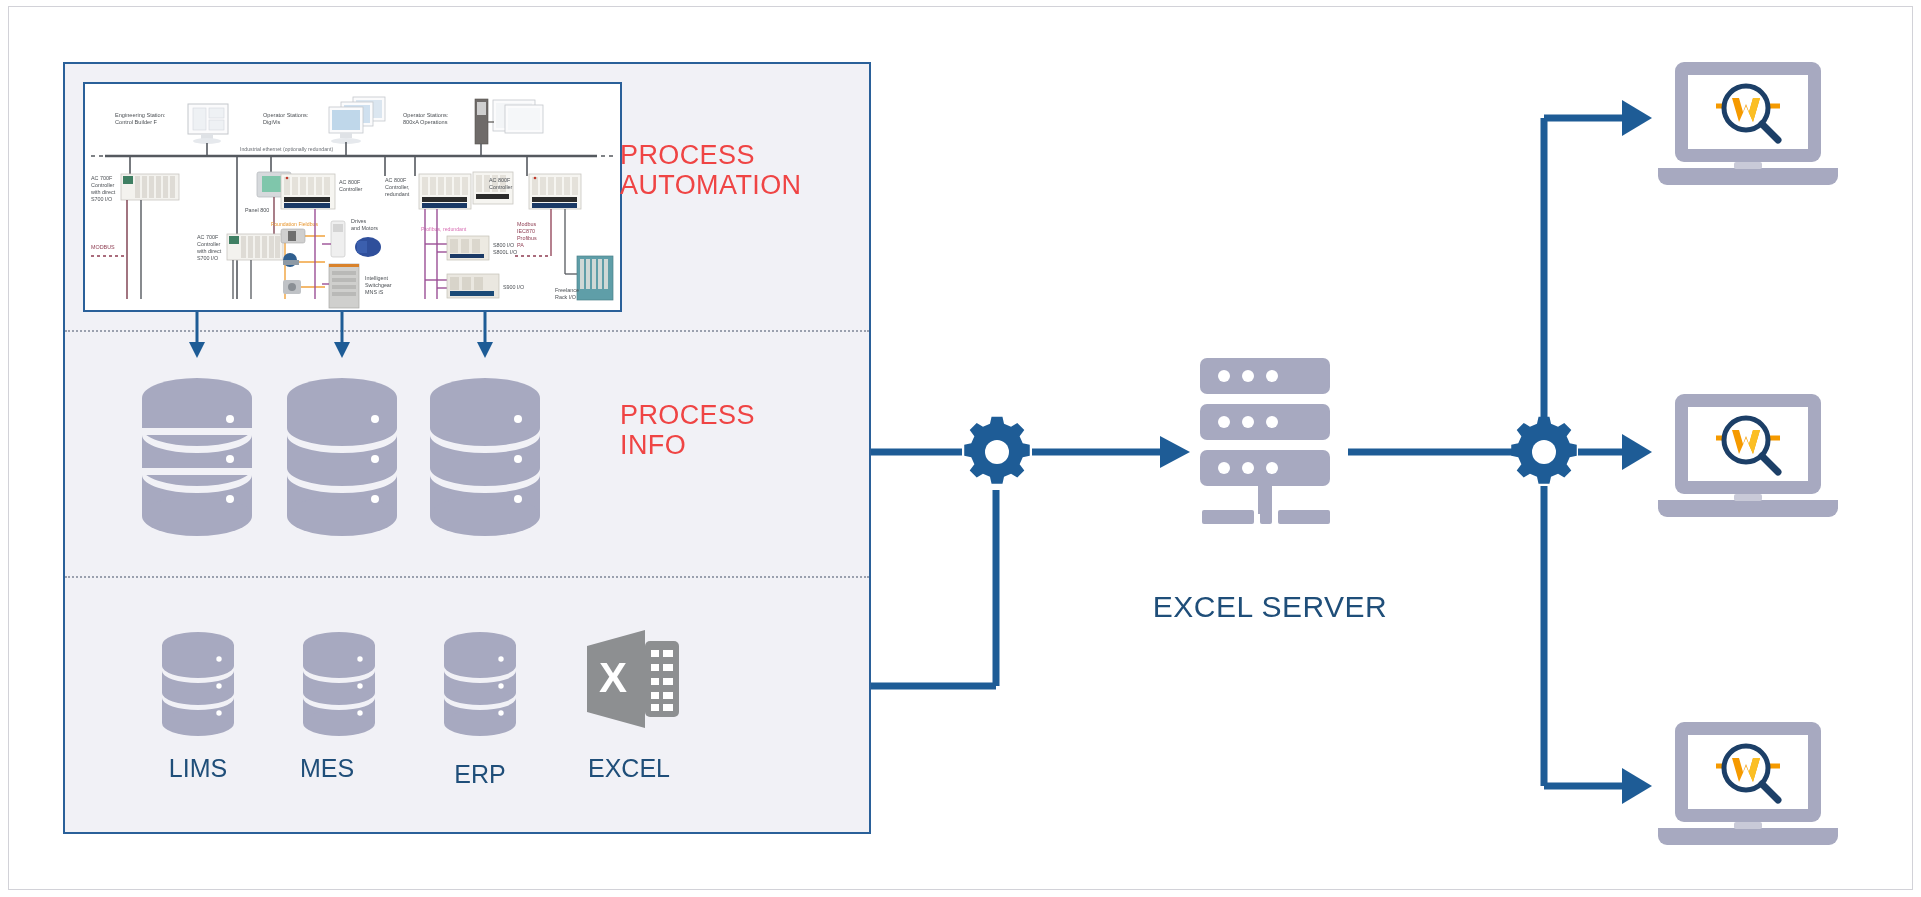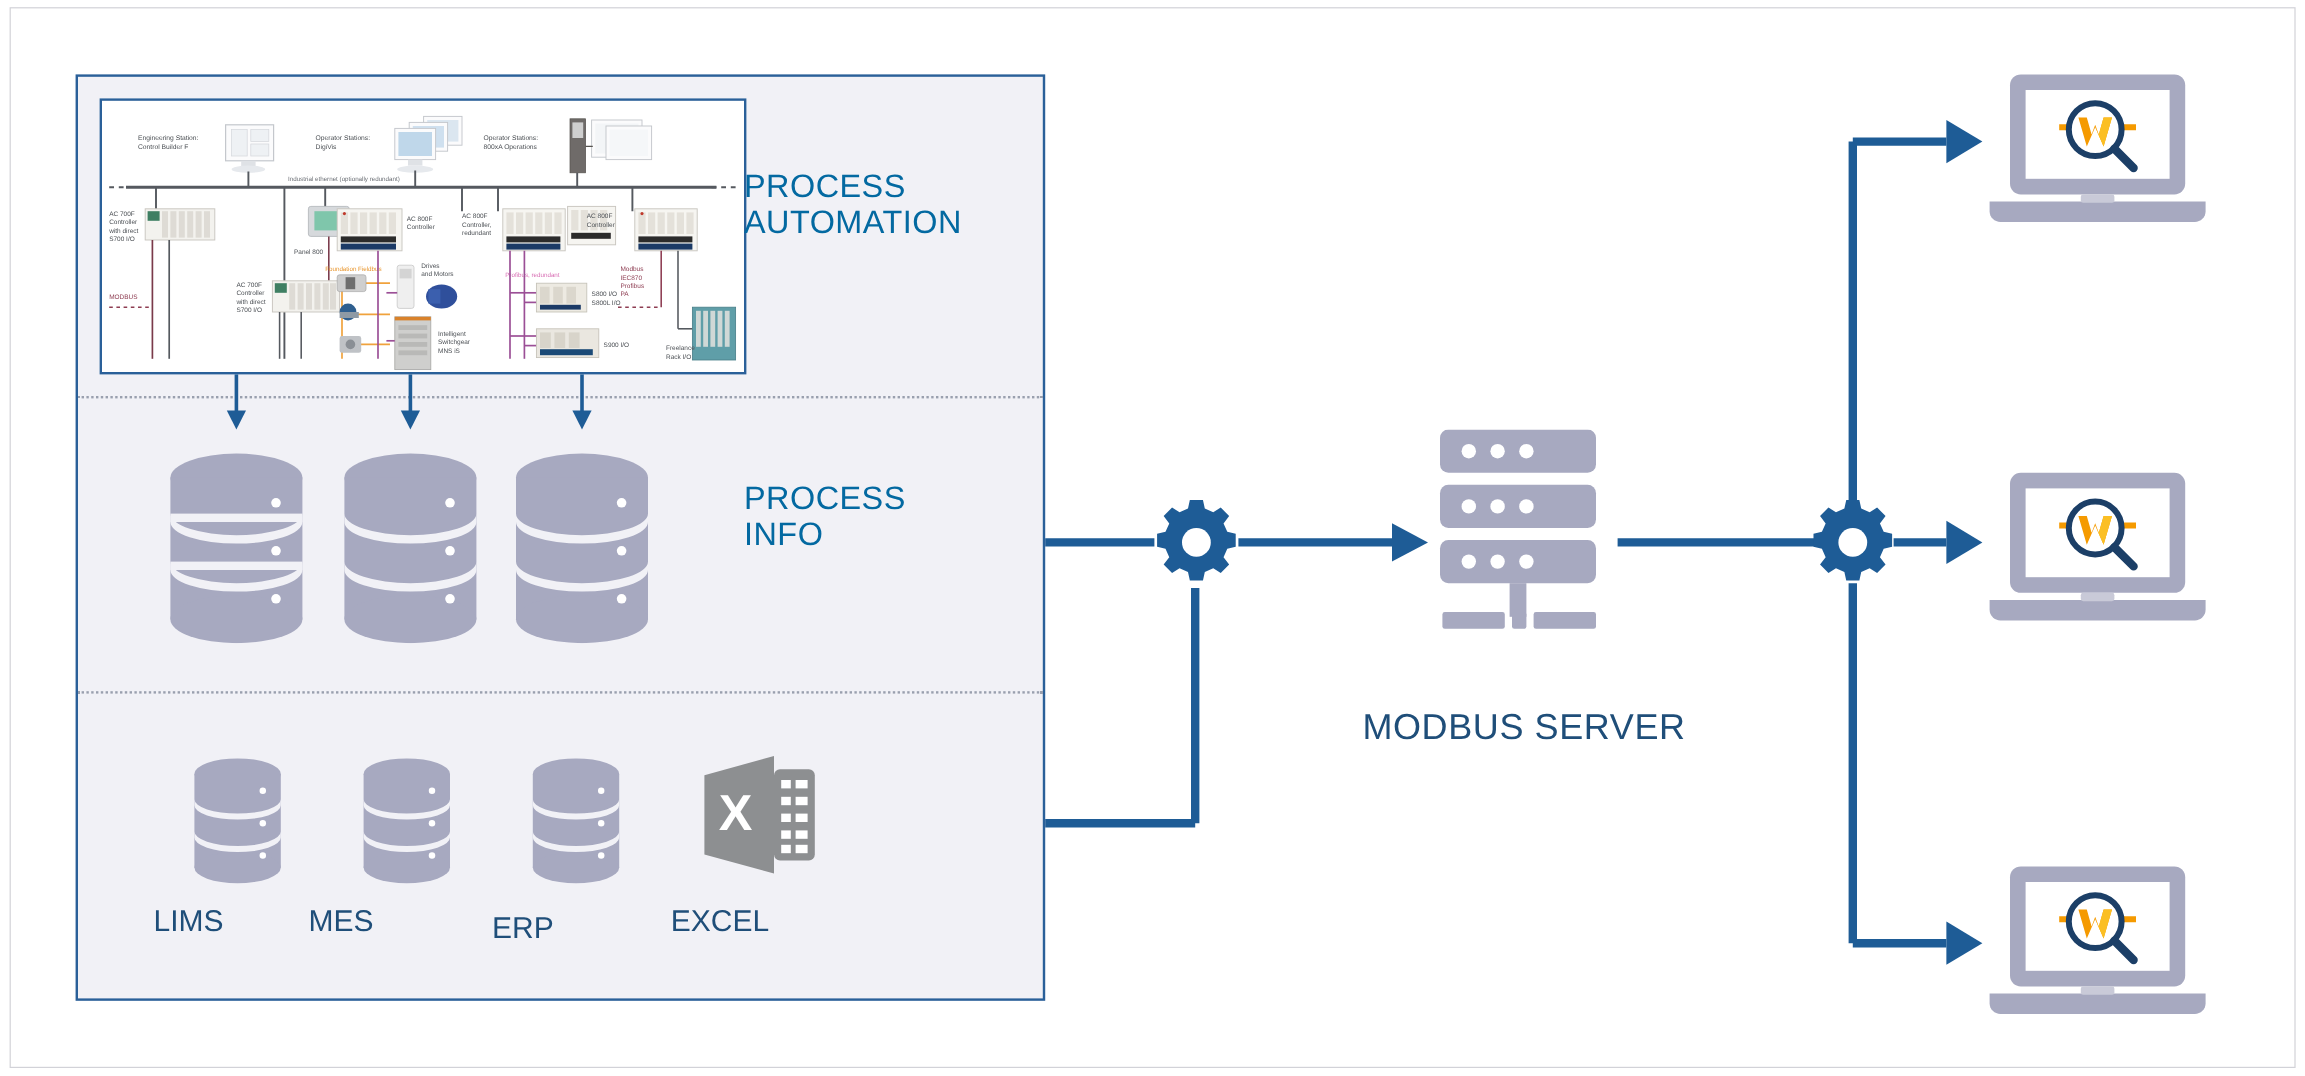--- a/index.html
+++ b/index.html
@@ -49,35 +49,36 @@
     width: 539px; height: 230px;
     background: #ffffff;
     border: 2px solid #2a6099;
     overflow: hidden;
   }
   #pa-thumb svg { display:block; }
 
   
   .section-label {
     position: absolute;
-    color: #0369a1;
+    color: #ef4444;
     font-size: 27px;
     line-height: 30px;
     letter-spacing: 0.4px;
     white-space: pre-line;
   }
   #label-pa   { left: 620px; top: 140px; }
   #label-pi   { left: 620px; top: 400px; }
 
   
   .db { position: absolute; }
   .db-label {
     position: absolute;
     color: #1f4e79;
     font-size: 25px;
+    text-align: center;
     width: 140px;
   }
 
   
   .flow-svg { position: absolute; left: 0; top: 0; overflow: visible; }
 
   
   #wedge-server { position: absolute; left: 1182px; top: 358px; }
   #wedge-label {
     position: absolute;
@@ -557,21 +558,21 @@
         <circle cx="66" cy="18" r="6"></circle>
         <circle cx="90" cy="18" r="6"></circle>
       <circle cx="42" cy="64" r="6"></circle>
         <circle cx="66" cy="64" r="6"></circle>
         <circle cx="90" cy="64" r="6"></circle>
       <circle cx="42" cy="110" r="6"></circle>
         <circle cx="66" cy="110" r="6"></circle>
         <circle cx="90" cy="110" r="6"></circle>
     </g>
   </svg>
-  <div id="wedge-label">MODBUS SERVER</div>
+  <div id="wedge-label">EXCEL SERVER</div>
 
   <svg class="laptop" id="laptop-1" viewBox="0 0 200 135">
     <rect x="27" y="4" width="146" height="100" rx="9" fill="#a7a9c0"></rect>
     <rect x="40" y="17" width="120" height="74" fill="#ffffff"></rect>
     <path d="M10,110 h180 a0,0 0 0 1 0,0 v8 a9,9 0 0 1 -9,9 H19 a9,9 0 0 1 -9,-9 v-8 z" fill="#a7a9c0"></path>
     <rect x="86" y="104" width="28" height="7" rx="2" fill="#c9cad8"></rect>
     <g>
       <line x1="68" y1="48" x2="132" y2="48" stroke="#f59a00" stroke-width="5"></line>
       <circle cx="98" cy="50" r="22" fill="#ffffff" stroke="#1c3f67" stroke-width="5"></circle>
       <path d="M84,40 L91,64 L98,48 L105,64 L112,40 L105,40 L101,54 L98,46 L95,54 L91,40 Z" fill="#f59a00"></path>

